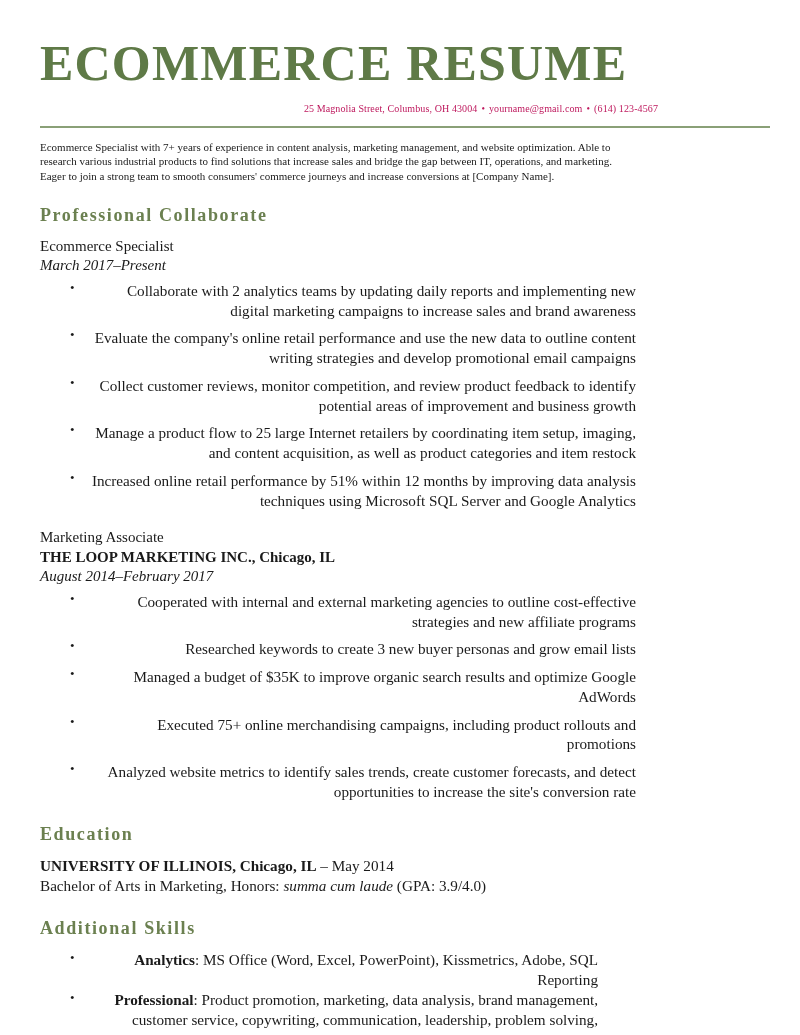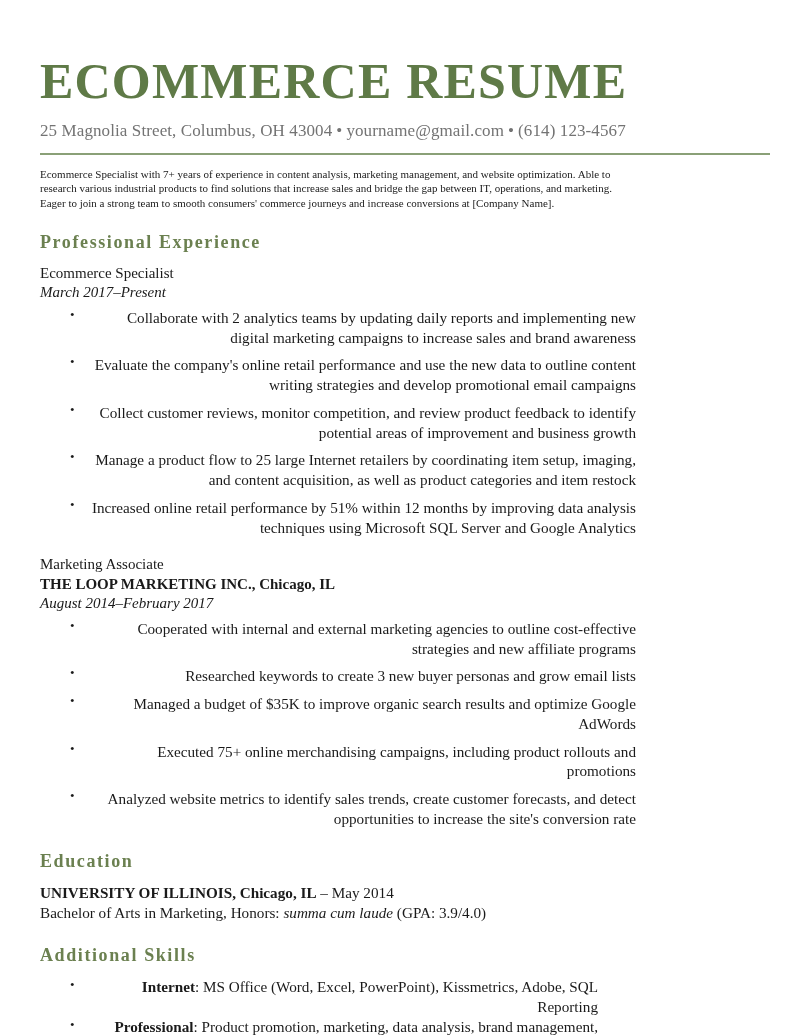--- a/index.html
+++ b/index.html
@@ -12,40 +12,41 @@
     width: 800px;
     height: 1035px;
     font-family: "Liberation Serif", "DejaVu Serif", serif;
     color: #1a1a1a;
     overflow: hidden;
   }
   .page {
     width: 688px;
     height: 1035px;
     box-sizing: border-box;
-    padding: 56px 30px 0 40px;
+    padding: 38px 30px 0 40px;
     position: relative;
   }
 
   
   .resume-title {
     font-size: 50px;
     font-weight: bold;
     color: #5f7a47;
     letter-spacing: 1.2px;
     line-height: 1.02;
     margin: 0 0 14px 0;
     white-space: nowrap;
   }
   .contact-line {
-    font-size: 17px;
-    color: #737373;
+    font-size: 10px;
+    color: #be185d;
     letter-spacing: 0.1px;
     margin: 0 0 12px 0;
     white-space: nowrap;
+    text-align: right;
   }
   .contact-sep {
     padding: 0 4px;
   }
   .header-rule {
     height: 2px;
     background: #8aa077;
     width: 730px;
     margin: 0 0 12px 0;
   }
@@ -137,21 +138,21 @@
   <div class="resume-title">ECOMMERCE RESUME</div>
 
   <div class="contact-line">
     <span>25 Magnolia Street, Columbus, OH 43004</span><span class="contact-sep">•</span><span>yourname@gmail.com</span><span class="contact-sep">•</span><span>(614) 123-4567</span>
   </div>
 
   <div class="header-rule"></div>
 
   <p class="summary">Ecommerce Specialist with 7+ years of experience in content analysis, marketing management, and website optimization. Able to research various industrial products to find solutions that increase sales and bridge the gap between IT, operations, and marketing. Eager to join a strong team to smooth consumers' commerce journeys and increase conversions at [Company Name].</p>
 
-  <div class="section-heading">Professional Experience</div>
+  <div class="section-heading">Professional Collaborate</div>
 
   <div class="job">
     <div class="job-title">Ecommerce Specialist</div>
     <div class="job-dates">March 2017–Present</div>
     <ul class="bullets">
       <li>Collaborate with 2 analytics teams by updating daily reports and implementing new digital marketing campaigns to increase sales and brand awareness</li>
       <li>Evaluate the company's online retail performance and use the new data to outline content writing strategies and develop promotional email campaigns</li>
       <li>Collect customer reviews, monitor competition, and review product feedback to identify potential areas of improvement and business growth</li>
       <li>Manage a product flow to 25 large Internet retailers by coordinating item setup, imaging, and content acquisition, as well as product categories and item restock</li>
       <li>Increased online retail performance by 51% within 12 months by improving data analysis techniques using Microsoft SQL Server and Google Analytics</li>
@@ -174,17 +175,17 @@
   <div class="section-heading">Education</div>
 
   <div>
     <div class="edu-line"><span class="edu-school">UNIVERSITY OF ILLINOIS, Chicago, IL</span><span class="edu-date"> <span>–</span> </span><span class="edu-date">May 2014</span></div>
     <div class="edu-line"><span>Bachelor of Arts in Marketing, Honors: </span><span class="italic">summa cum laude</span><span> (GPA: 3.9/4.0)</span></div>
   </div>
 
   <div class="section-heading">Additional Skills</div>
 
   <ul class="bullets compact">
-    <li><span class="bold">Internet</span><span>: </span><span>MS Office (Word, Excel, PowerPoint), Kissmetrics, Adobe, SQL Reporting</span></li>
+    <li><span class="bold">Analytics</span><span>: </span><span>MS Office (Word, Excel, PowerPoint), Kissmetrics, Adobe, SQL Reporting</span></li>
     <li><span class="bold">Professional</span><span>: </span><span>Product promotion, marketing, data analysis, brand management, customer service, copywriting, communication, leadership, problem solving, teamwork</span></li>
   </ul>
 
 </div>
 
 </body></html>

